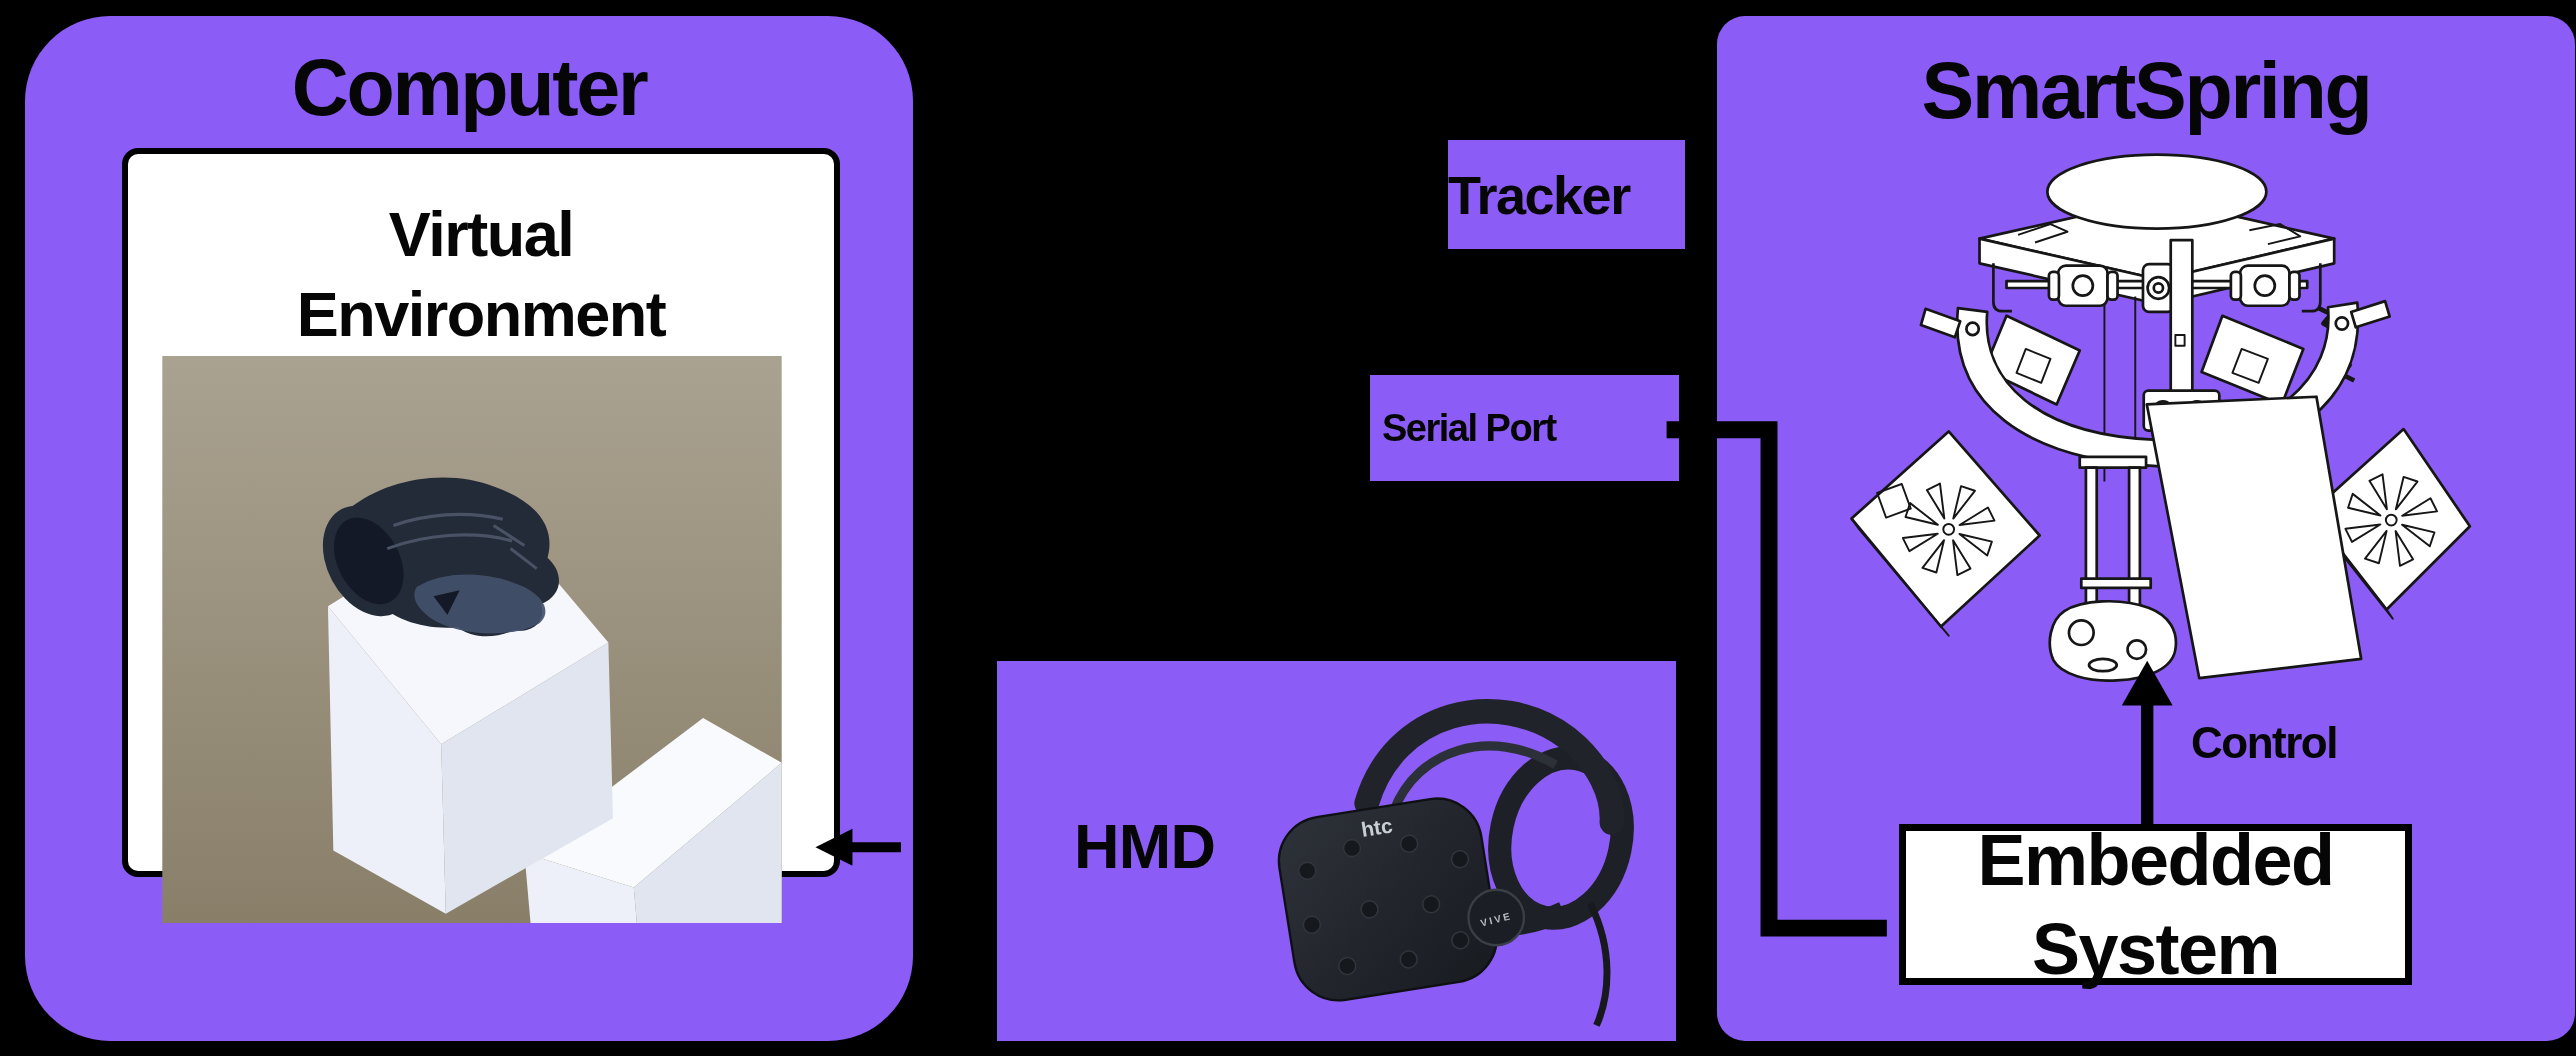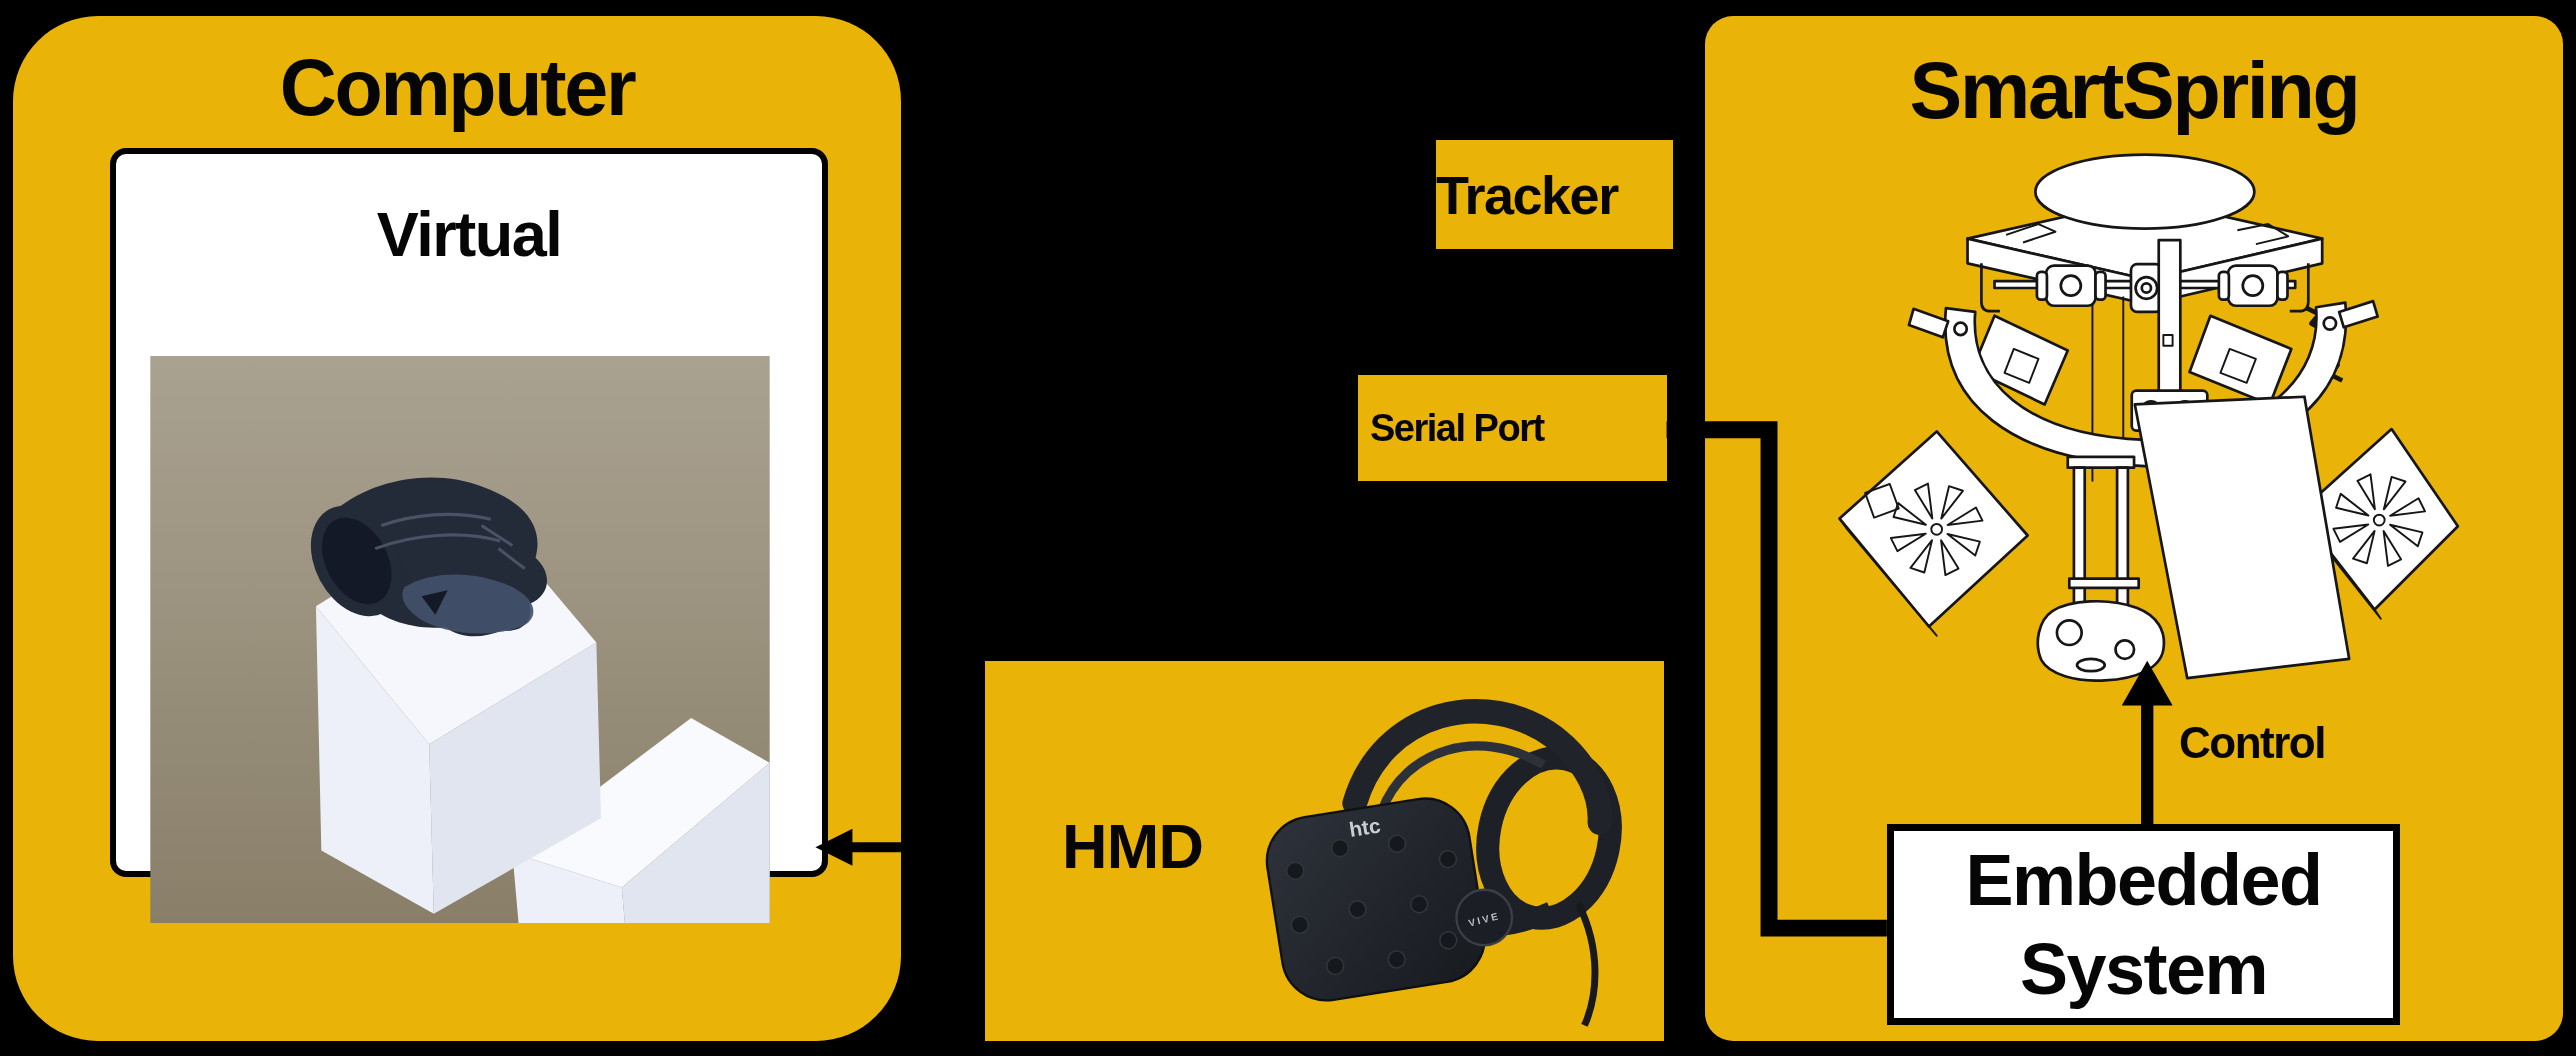--- a/index.html
+++ b/index.html
@@ -1,21 +1,21 @@
 <!DOCTYPE html>
 <html style="font-size:12.3px"><head>
 <meta charset="utf-8">
 <style>
   html,body{margin:0;padding:0;background:#000;}
   *{box-sizing:border-box;}
   #stage{
     position:relative;width:2576px;height:1056px;background:#000;
     font-family:"Liberation Sans","DejaVu Sans",sans-serif;color:#060606;overflow:hidden;
   }
-  .wbox{position:absolute;background:#eab308;}
+  .wbox{position:absolute;background:#8b5cf6;margin-left:12px;}
   .title{position:absolute;left:0;width:100%;text-align:center;font-weight:bold;
          font-size:79px;letter-spacing:-2.3px;line-height:1;}
   
   #computer-box{left:13px;top:16px;width:888px;height:1025px;border-radius:85px;}
   #ve-box{position:absolute;left:97px;top:132px;width:718px;height:729px;
           background:#fff;border:6.2px solid #000;border-radius:16px;}
   #ve-title{padding-top:40px;text-align:center;font-weight:bold;font-size:63px;
             line-height:80px;letter-spacing:-1.5px;}
   #ve-scene{position:absolute;left:34px;top:202px;width:620px;height:567px;display:block;}
   
@@ -26,39 +26,40 @@
   
   #hmd-box{left:985px;top:661px;width:679px;height:380px;}
   #hmd-label{position:absolute;left:77px;top:154px;font-weight:bold;font-size:63px;
              letter-spacing:-0.8px;line-height:1;}
   #headset-svg{position:absolute;left:254px;top:19px;width:401px;height:347px;}
   
   #smartspring-box{left:1705px;top:16px;width:858px;height:1025px;border-radius:28px;}
   #device-svg{position:absolute;left:116px;top:134px;width:640px;height:532px;}
   #control-label{position:absolute;left:474px;top:705px;font-weight:bold;font-size:44px;
                  letter-spacing:-1.5px;line-height:1;}
-  #embedded-box{position:absolute;left:182px;top:808px;width:513px;height:201px;
+  #embedded-box{position:absolute;left:182px;top:808px;width:513px;height:161px;
                 background:#fff;border:7.7px solid #000;display:flex;flex-direction:column;
                 align-items:center;justify-content:center;}
   .emb-line{font-weight:bold;font-size:72px;line-height:89px;letter-spacing:-1.5px;}
   
   #overlay{position:absolute;left:0;top:0;width:2576px;height:1056px;pointer-events:none;}
   svg{display:block;}
 </style>
 </head>
 <body>
 
 <div id="stage">
 
   <div id="computer-box" class="wbox">
     <div class="title" style="top:32px">Computer</div>
 
     <div id="ve-box">
       <div id="ve-title">
         <span>Virtual</span><br>
+        <span>Environment</span>
       </div>
 
       <svg id="ve-scene" viewBox="0 0 804 736">
         <defs>
           <linearGradient id="skyGrad" x1="0" y1="0" x2="0" y2="1">
             <stop offset="0" stop-color="#aaa291"></stop>
             <stop offset="1" stop-color="#897f69"></stop>
           </linearGradient>
         </defs>
         <rect x="0" y="0" width="804" height="736" fill="url(#skyGrad)"></rect>

